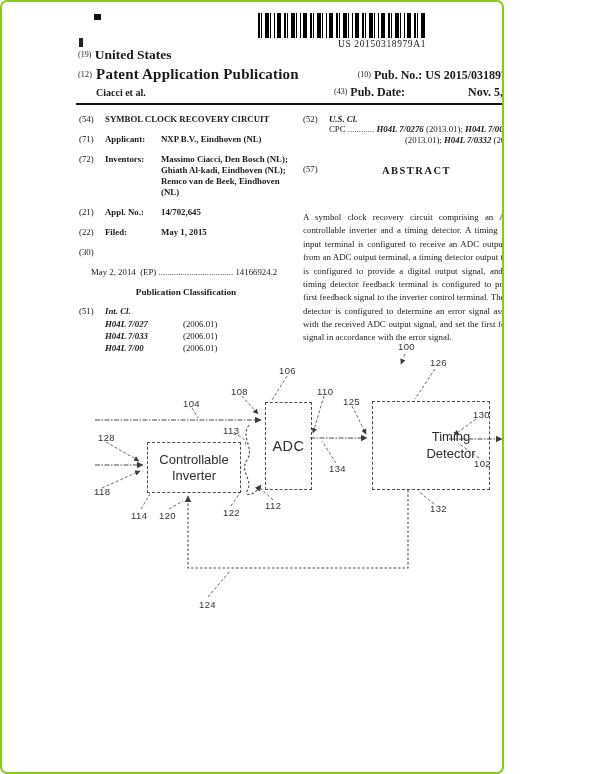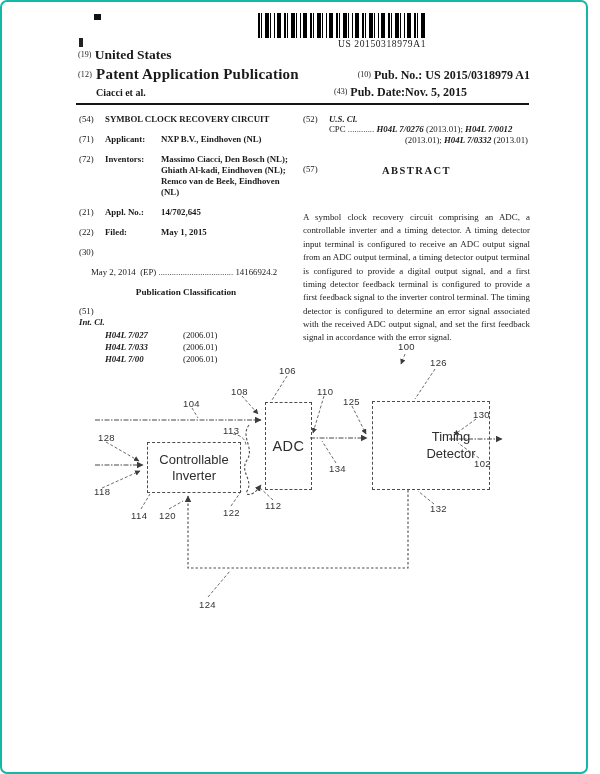--- a/index.html
+++ b/index.html
@@ -1,38 +1,38 @@
 <!DOCTYPE html>
 <html><head>
 <meta charset="utf-8">
 <style>
   html,body{margin:0;padding:0;background:#fff;}
-  .page{position:relative;width:588px;height:774px;background:#fff;overflow:hidden;
+  .page{position:relative;width:504px;height:774px;background:#fff;overflow:hidden;
         font-family:"Liberation Serif",serif;color:#1a1a1a;box-sizing:border-box;
-        border:2px solid #14b8a6;border-radius:7px;}
+        border:2px solid #84cc16;border-radius:7px;}
   
   .barcode{position:absolute;left:256px;top:11px;width:168px;height:25px;
     background:repeating-linear-gradient(90deg,
       #000 0 2px,#fff 2px 3px,#000 3px 4px,#fff 4px 7px,
       #000 7px 11px,#fff 11px 12px,#000 12px 13px,#fff 13px 16px,
       #000 16px 17px,#fff 17px 19px,#000 19px 23px,#fff 23px 26px);}
   .barcode-text{position:absolute;left:256px;top:37px;width:168px;text-align:right;
     font-size:9.5px;letter-spacing:.6px;color:#222;}
   .artifact1{position:absolute;left:92px;top:12px;width:7px;height:6px;background:#111;}
   .artifact2{position:absolute;left:77px;top:36px;width:4px;height:9px;background:#222;}
   
   .hdr{position:absolute;left:76px;top:45px;width:452px;}
   .tagS{font-size:8px;font-weight:normal;vertical-align:2px;color:#222;}
   .hdr-line1{font-size:13.5px;font-weight:bold;}
   .hdr-line2{display:flex;justify-content:space-between;margin-top:3px;align-items:baseline;gap:8px;}
   .hdr-kind{font-size:15px;font-weight:bold;letter-spacing:.2px;}
   .hdr-pubno{font-size:12px;font-weight:bold;}
   .hdr-line3{display:flex;justify-content:space-between;margin-top:2px;align-items:baseline;}
   .hdr-auth{font-size:10px;font-weight:bold;padding-left:18px;}
-  .hdr-date{font-size:12px;font-weight:bold;width:196px;display:flex;}
+  .hdr-date{font-size:12px;font-weight:bold;width:196px;display:flex;justify-content:space-between;}
   .rule{position:absolute;left:74px;top:101px;width:453px;height:2px;background:#151515;}
   
   .colL{position:absolute;left:77px;top:112px;width:214px;font-size:8.8px;line-height:1.25;}
   .colR{position:absolute;left:301px;top:112px;width:227px;font-size:8.8px;line-height:1.25;}
   .row{display:flex;margin-bottom:9px;}
   .tag{width:26px;flex:none;}
   .lbl{width:56px;flex:none;font-weight:bold;}
   .val{flex:1;}
   .b{font-weight:bold;}
   .bi{font-weight:bold;font-style:italic;}
@@ -130,21 +130,21 @@
     <div class="row">
       <span class="tag">(30)</span>
     </div>
     <div class="row" style="padding-left:12px;">
       <span>May 2, 2014</span>&nbsp;&nbsp;
       <span>(EP)</span>&nbsp;
       <span>..................................</span>&nbsp;
       <span>14166924.2</span>
     </div>
     <div class="b center" style="margin:4px 0 8px 0;font-size:9.2px;">Publication Classification</div>
-    <div class="row" style="margin-bottom:2px;flex-direction:column;">
+    <div class="row" style="margin-bottom:2px;">
       <span class="tag">(51)</span>
       <span class="val bi">Int. Cl.</span>
     </div>
     <div class="intcl-row">
       <span class="intcl-code">H04L 7/027</span>
       <span>(2006.01)</span>
     </div>
     <div class="intcl-row">
       <span class="intcl-code">H04L 7/033</span>
       <span>(2006.01)</span>

